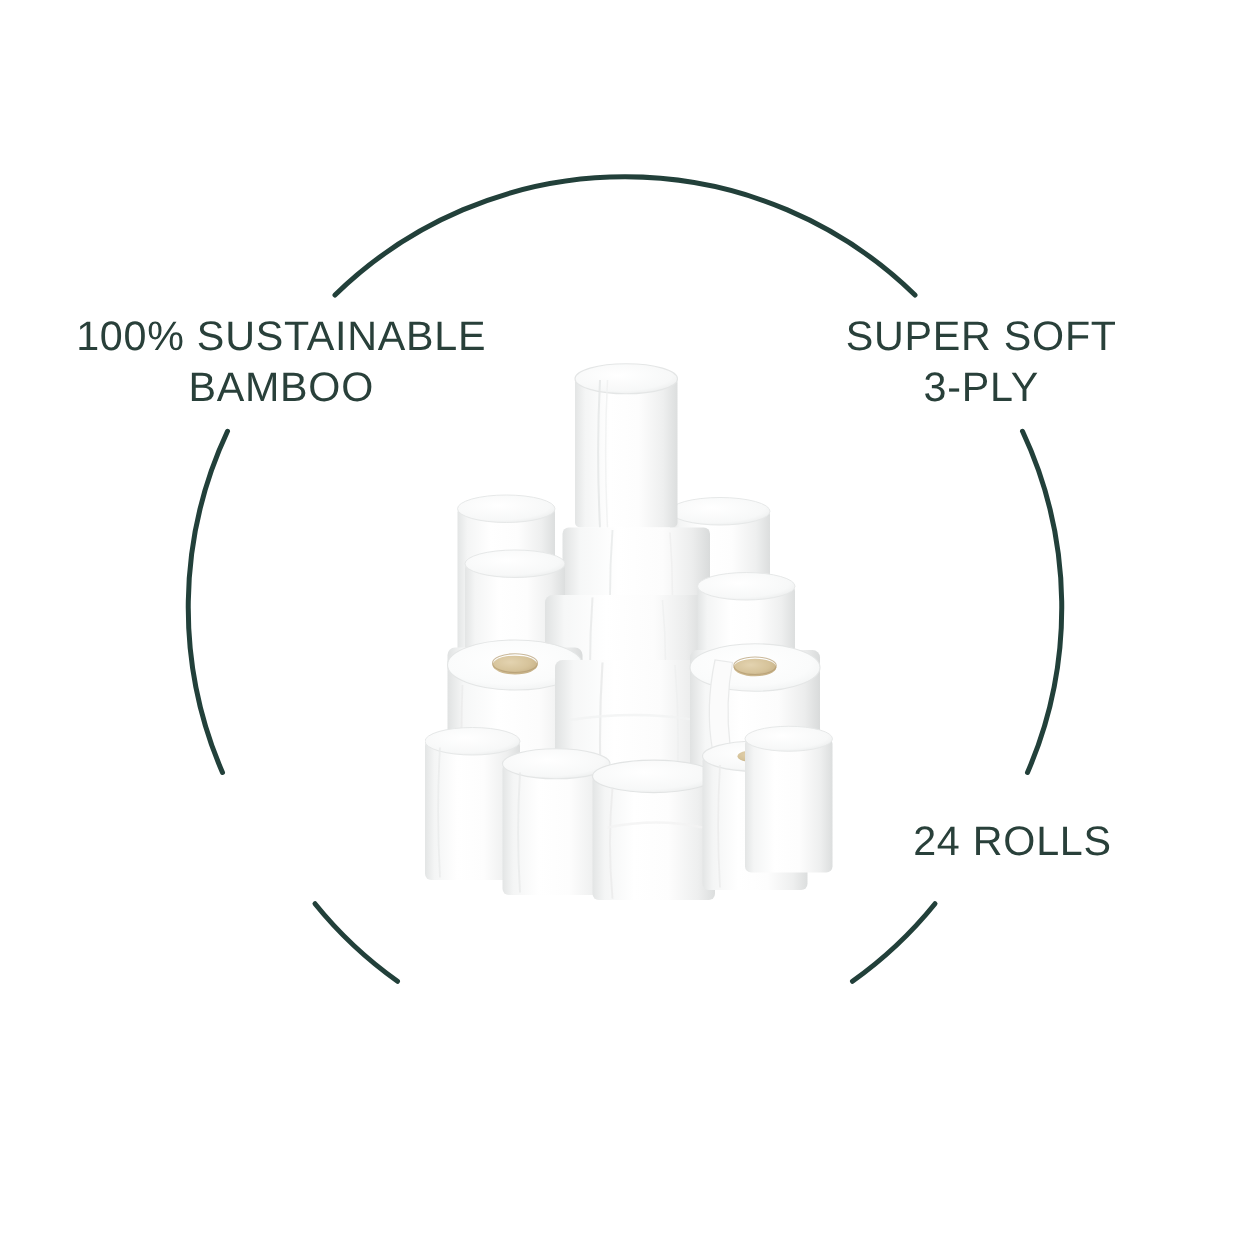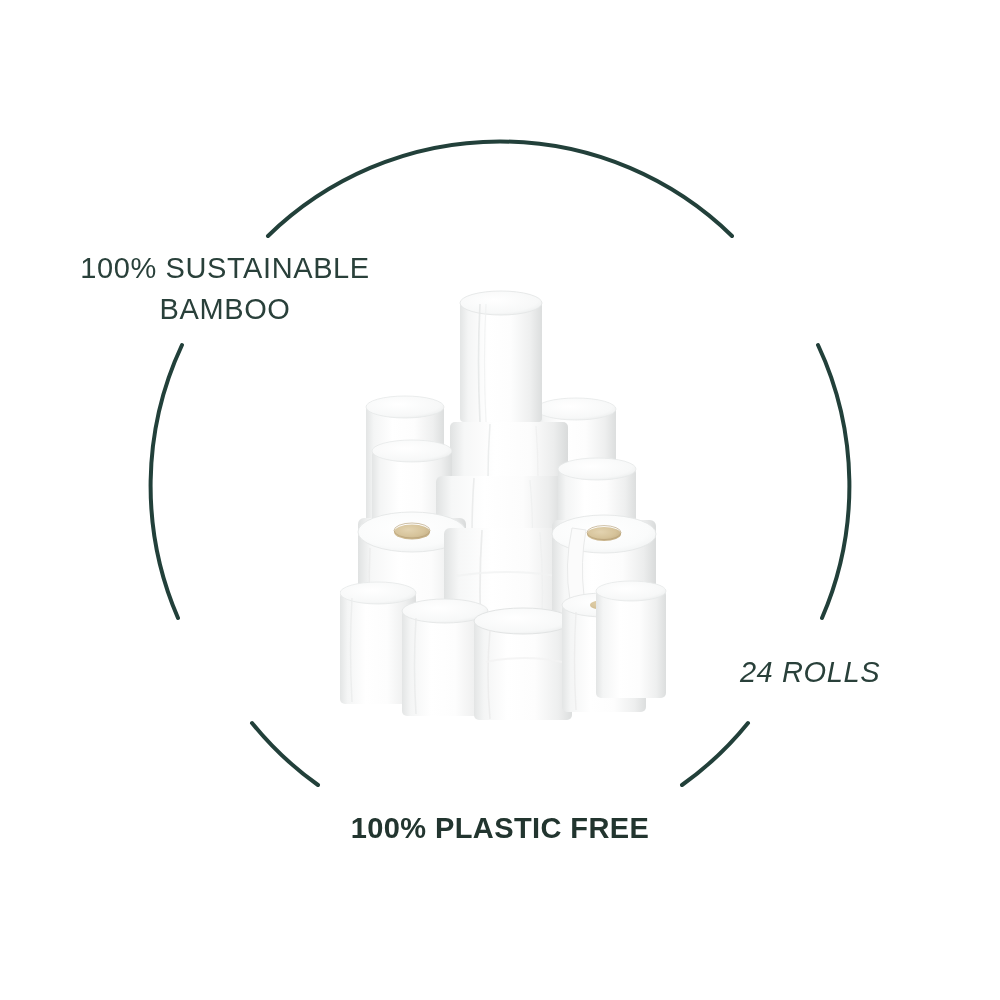--- a/index.html
+++ b/index.html
@@ -26,21 +26,21 @@
     left: 0; top: 0;
     width: 1000px;
     height: 1000px;
     pointer-events: none;
   }
 
   
   .feature-label {
     position: absolute;
     color: #29403A;
-    font-size: 29px;
+    font-size: 33px;
     letter-spacing: 0.6px;
     line-height: 41px;
     font-weight: 400;
     white-space: pre-line;
   }
 
   #label-sustainable {
     left: 35px;
     top: 248px;
     width: 380px;
@@ -59,21 +59,20 @@
     top: 638px;
     width: 380px;
     text-align: center;
   }
 
   #label-rolls {
     left: 690px;
     top: 652px;
     width: 240px;
     text-align: center;
-    font-style: italic;
   }
 
   #label-plasticfree {
     position: absolute;
     left: 0px;
     top: 810px;
     width: 1000px;
     text-align: center;
     color: #22352F;
     font-size: 29px;
@@ -255,19 +254,20 @@
       <g>
         <rect x="256" y="310" width="70" height="108" rx="5" fill="url(#gBodyV)"></rect>
         <ellipse cx="291" cy="311" rx="35" ry="10" fill="url(#gTopFace)" stroke="#e6e8e8" stroke-width="0.8"></ellipse>
       </g>
     </svg>
   </div>
 
   <div class="feature-label" id="label-sustainable">100% SUSTAINABLE
 BAMBOO</div>
 
+  <div class="feature-label" id="label-supersoft">SUPER SOFT
+3-PLY</div>
 
 
   <div class="feature-label" id="label-rolls">24 ROLLS</div>
 
-  <div id="label-plasticfree">100% PLASTIC FREE</div>
 
 </div>
 
 </body></html>

